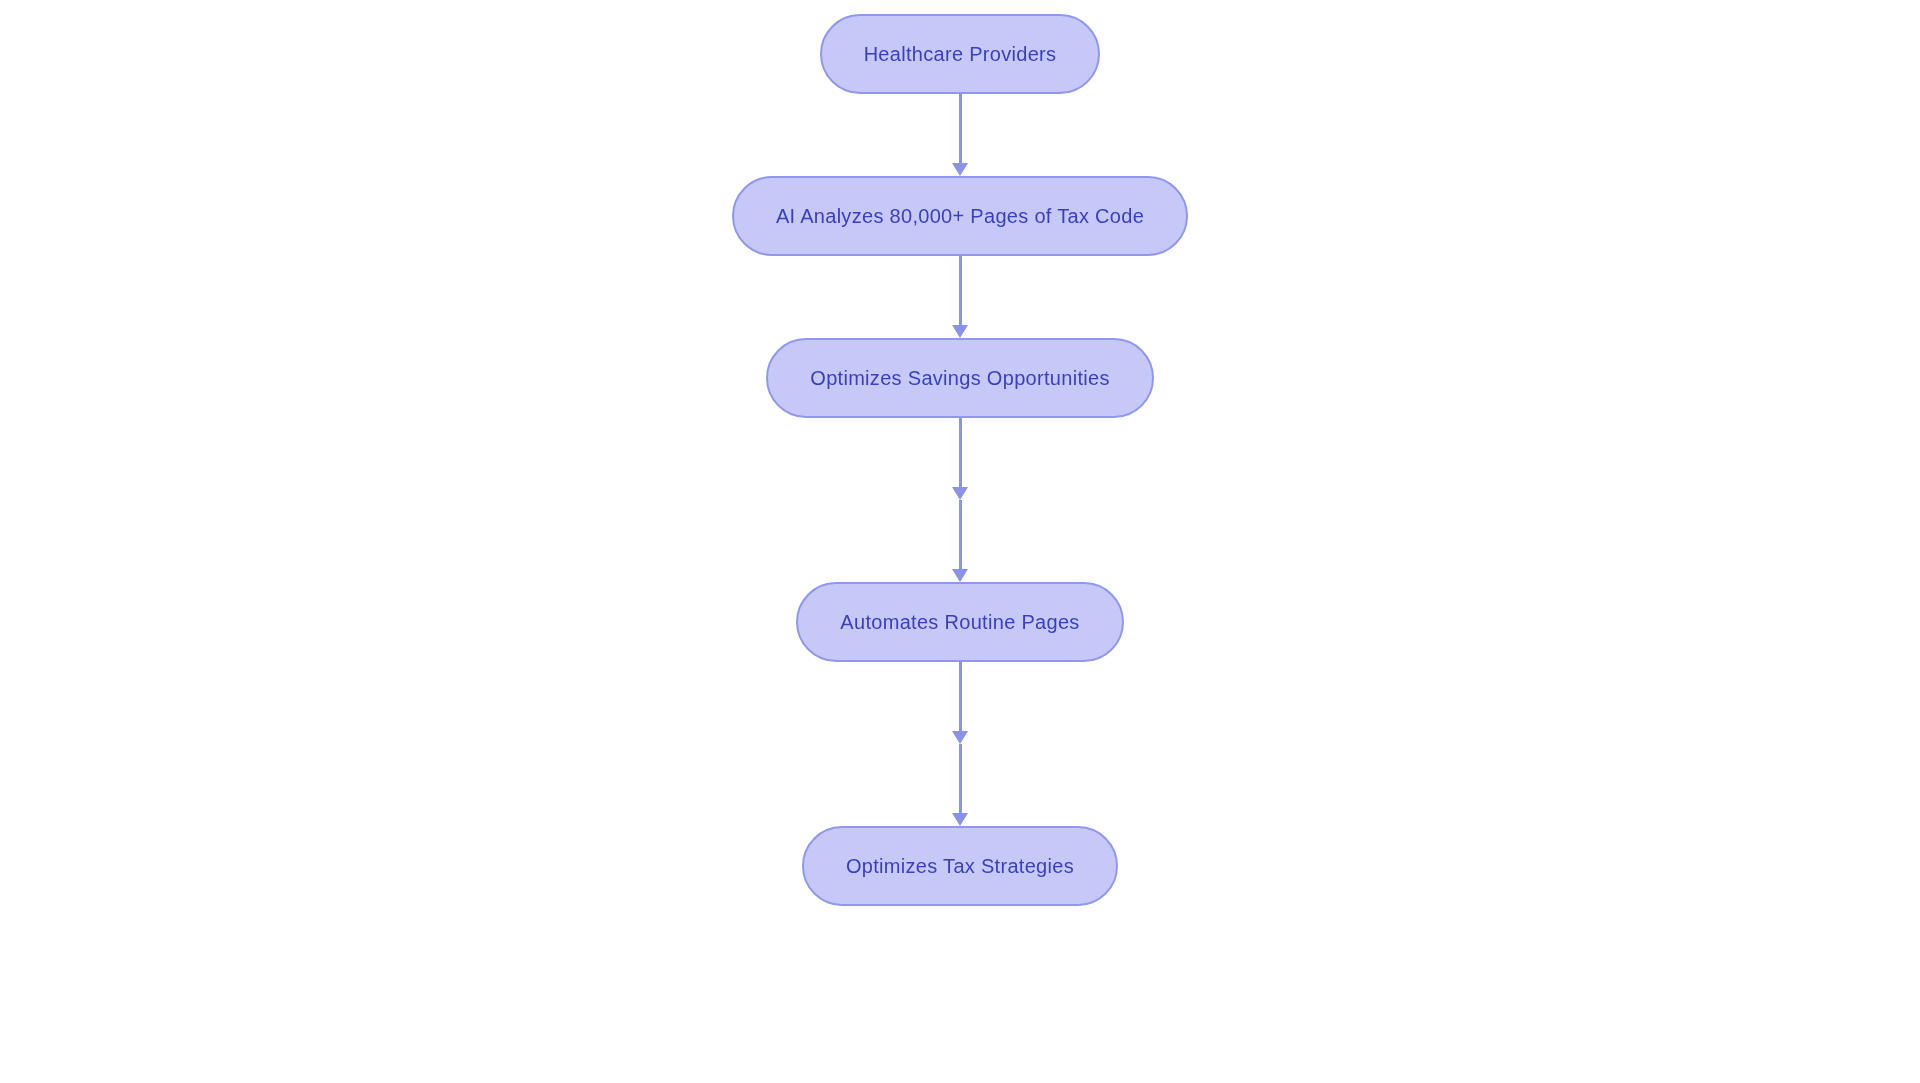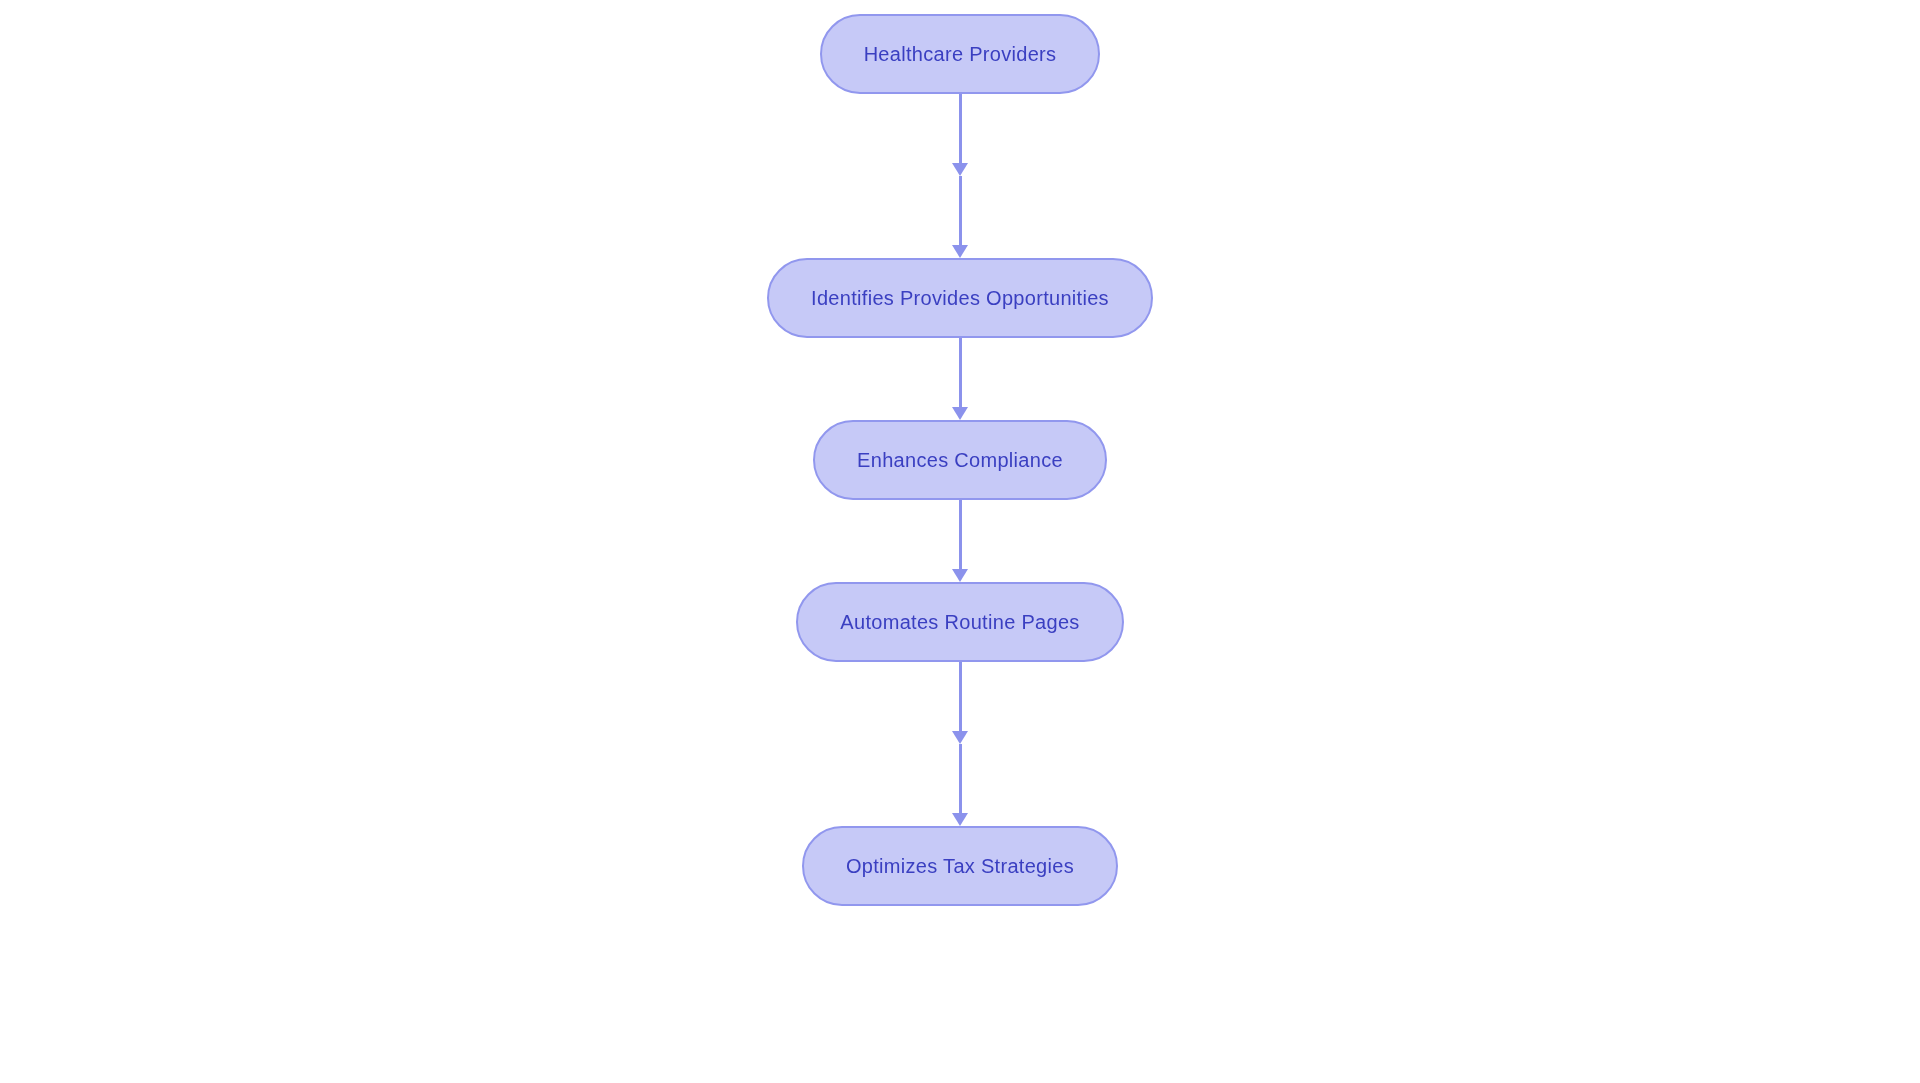--- a/index.html
+++ b/index.html
@@ -77,38 +77,38 @@
   <div class="flow-column">
   <div class="node">
     <span class="node-label">Healthcare Providers</span>
   </div>
 
   <div class="arrow">
     <span class="arrow-line"></span>
     <span class="arrow-head"></span>
   </div>
 
-
-  <div class="arrow">
-    <span class="arrow-line"></span>
-    <span class="arrow-head"></span>
-  </div>
-
   <div class="node">
-    <span class="node-label">Identifies Provides Opportunities</span>
+    <span class="node-label">AI Analyzes 80,000+ Pages of Tax Code</span>
   </div>
 
   <div class="arrow">
     <span class="arrow-line"></span>
     <span class="arrow-head"></span>
   </div>
 
   <div class="node">
-    <span class="node-label">Enhances Compliance</span>
+    <span class="node-label">Optimizes Savings Opportunities</span>
   </div>
+
+  <div class="arrow">
+    <span class="arrow-line"></span>
+    <span class="arrow-head"></span>
+  </div>
+
 
   <div class="arrow">
     <span class="arrow-line"></span>
     <span class="arrow-head"></span>
   </div>
 
   <div class="node">
     <span class="node-label">Automates Routine Pages</span>
   </div>
 

